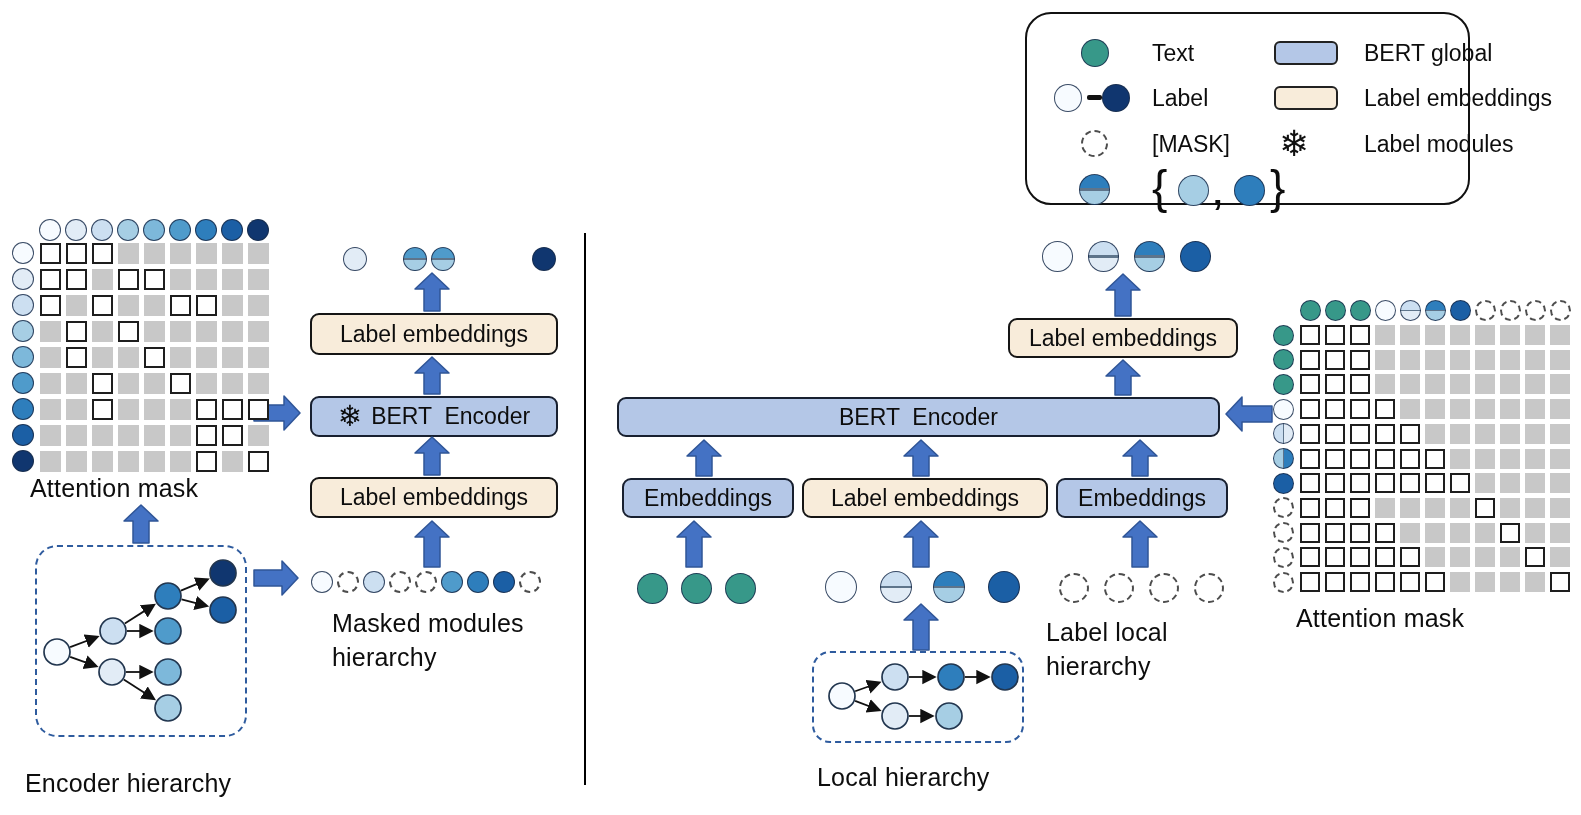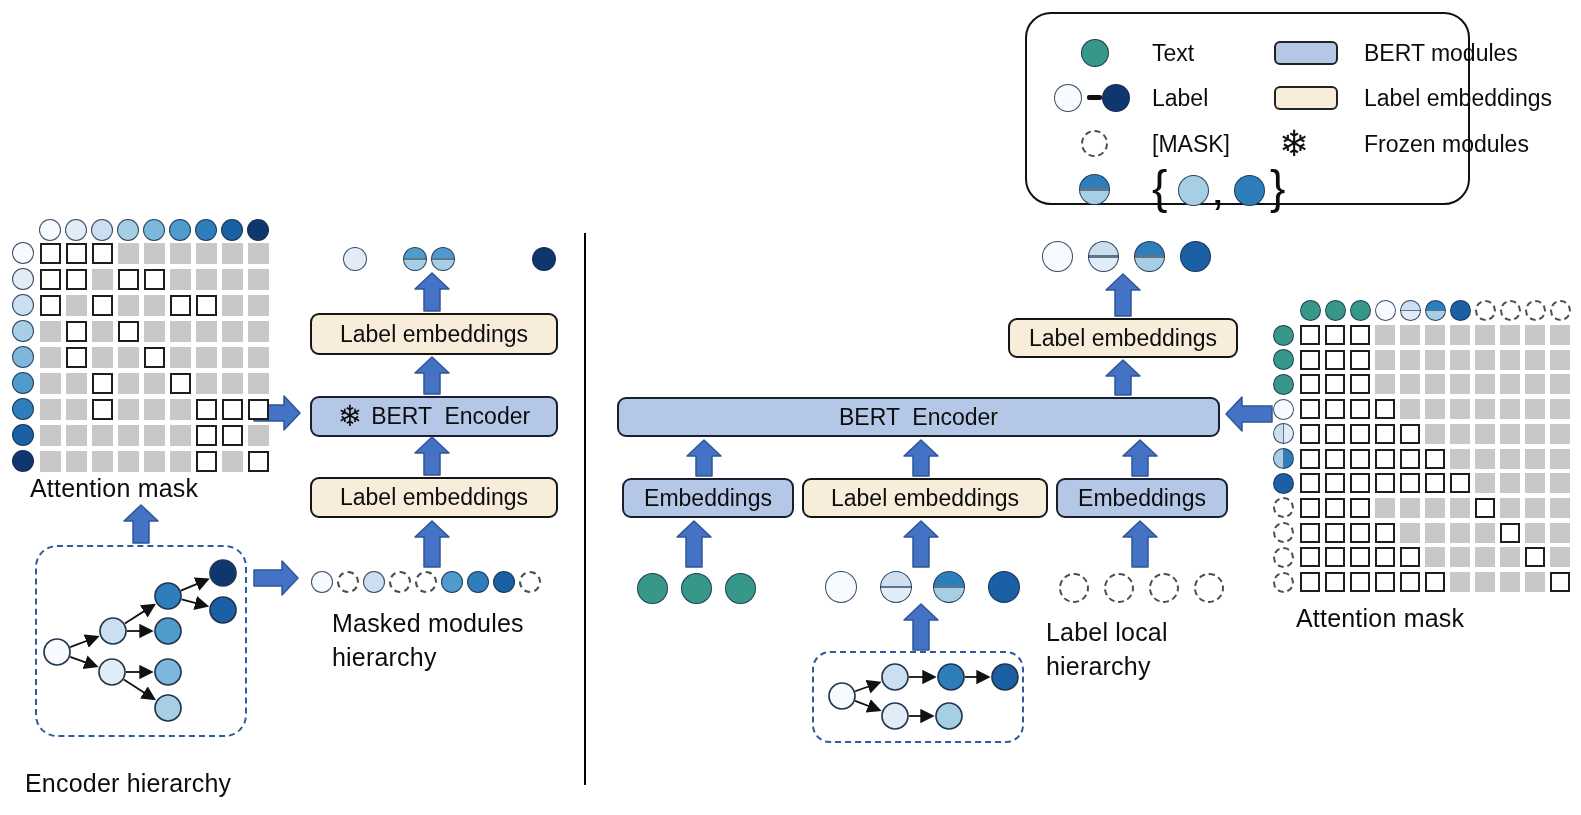--- a/index.html
+++ b/index.html
@@ -44,27 +44,27 @@
     <span class="abs lg-label" style="left:125px;top:130px;">[MASK]</span>
 
     <span class="abs token" style="left: 52px; top: 160px; width: 31px; height: 31px; background: linear-gradient(rgb(46, 126, 188) 0px, rgb(46, 126, 188) 46.5%, rgba(40, 70, 100, 0.75) 46.5%, rgba(40, 70, 100, 0.75) 53.5%, rgb(166, 206, 228) 53.5%, rgb(166, 206, 228) 100%);"></span>
     <span class="abs brace" style="left:125px;top:150px;">{</span>
     <span class="abs token" style="left: 151px; top: 161px; width: 31px; height: 31px; background: rgb(166, 206, 228);"></span>
     <span class="abs" style="left:186px;top:160px;font-size:34px;font-weight:bold;">,</span>
     <span class="abs token" style="left: 207px; top: 161px; width: 31px; height: 31px; background: rgb(46, 126, 188);"></span>
     <span class="abs brace" style="left:243px;top:150px;">}</span>
 
     <span class="abs lg-swatch" style="left: 247px; top: 27px; width: 64px; height: 24px; background: rgb(180, 199, 231);"></span>
-    <span class="abs lg-label" style="left:337px;top:39px;">BERT modules</span>
+    <span class="abs lg-label" style="left:337px;top:39px;">BERT global</span>
 
     <span class="abs lg-swatch" style="left: 247px; top: 72px; width: 64px; height: 24px; background: rgb(248, 236, 218);"></span>
     <span class="abs lg-label" style="left:337px;top:84px;">Label embeddings</span>
 
     <span class="abs snow" style="left:252px;top:112px;font-size:36px;color:#111;">❄</span>
-    <span class="abs lg-label" style="left:337px;top:130px;">Frozen modules</span>
+    <span class="abs lg-label" style="left:337px;top:130px;">Label modules</span>
   </div>
 
   <div class="abs cap cap-c" style="left:30px;top:474px;width:232px;">Attention mask</div>
 
   <div class="abs dashedbox" style="left:35px;top:545px;width:212px;height:192px;"></div>
   <div class="abs cap cap-c" style="left:25px;top:769px;width:232px;">Encoder hierarchy</div>
 
   <div class="abs cap" style="left:332px;top:609px;">Masked modules</div>
   <div class="abs cap" style="left:332px;top:643px;">hierarchy</div>
 
@@ -92,20 +92,21 @@
   </div>
   <div class="abs box box-blue" style="left:1056px;top:478px;width:172px;height:40px;">
     <span>Embeddings</span>
   </div>
   <div class="abs box box-cream" style="left:1008px;top:318px;width:230px;height:40px;">
     <span>Label embeddings</span>
   </div>
 
 
   <div class="abs dashedbox" style="left:812px;top:651px;width:212px;height:92px;border-radius:18px;"></div>
+  <div class="abs cap cap-c" style="left:817px;top:763px;width:200px;">Local hierarchy</div>
 
   <div class="abs cap" style="left:1046px;top:618px;">Label local</div>
   <div class="abs cap" style="left:1046px;top:652px;">hierarchy</div>
 
   <div class="abs cap cap-c" style="left:1296px;top:604px;width:264px;">Attention mask</div>
 
   <svg id="overlay" width="1581" height="815" viewBox="0 0 1581 815">
     <defs>
       <marker id="arrh" markerWidth="9" markerHeight="9" refX="6.5" refY="4" orient="auto">
         <path d="M0,0 L8,4 L0,8 Z" fill="#111"></path>

